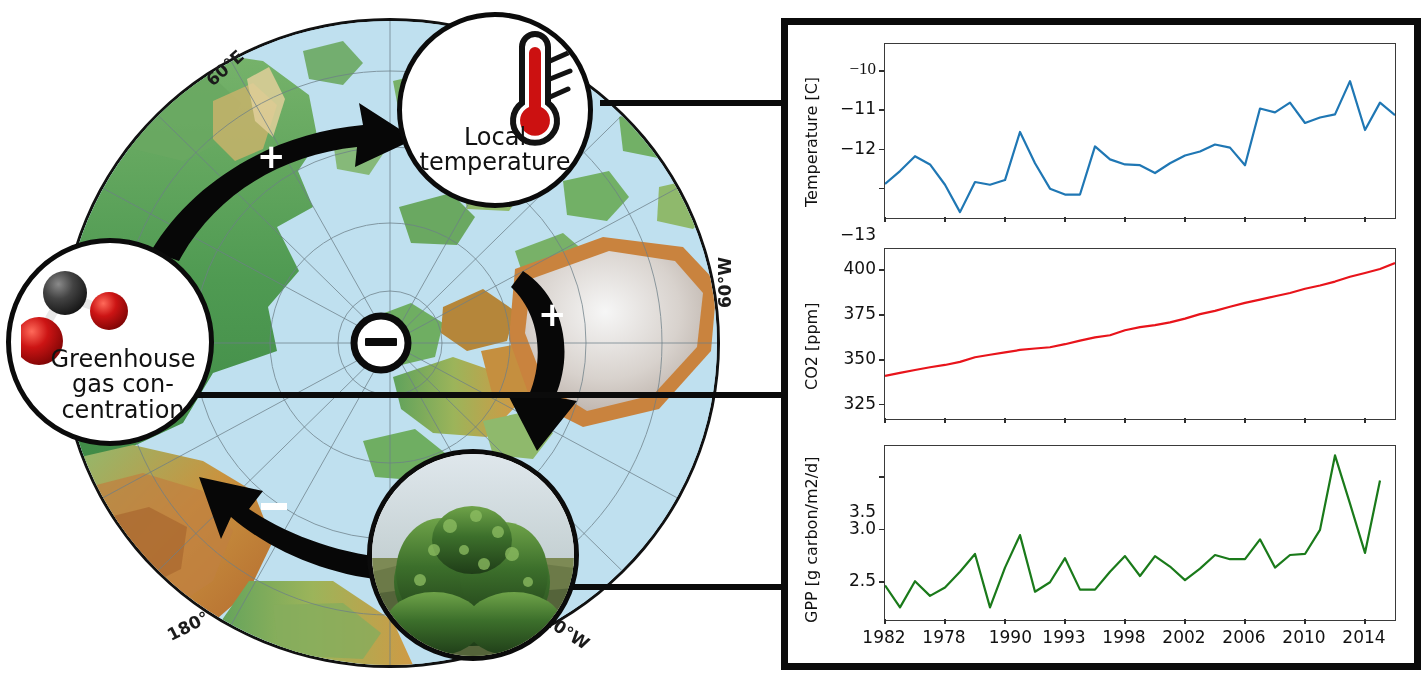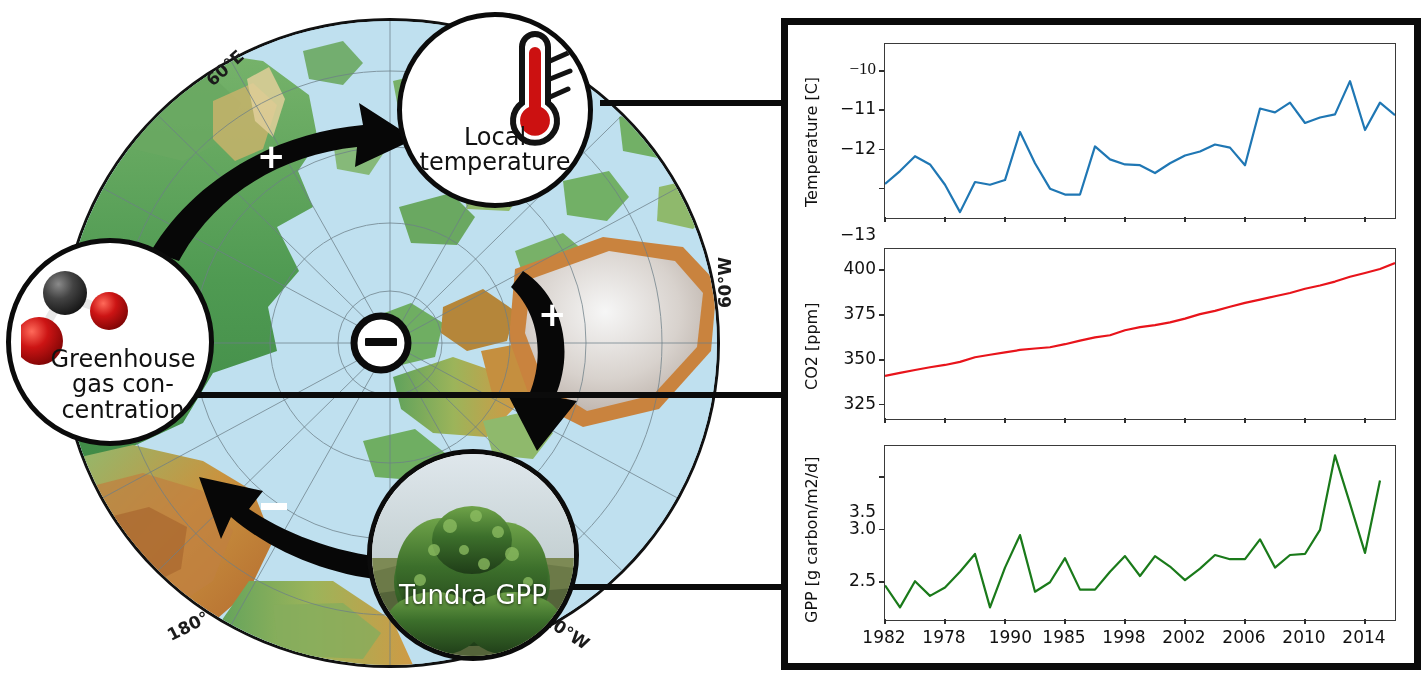--- a/index.html
+++ b/index.html
@@ -243,21 +243,20 @@
             <circle cx="104" cy="62" r="6"></circle>
           <circle cx="126" cy="78" r="6"></circle>
             <circle cx="62" cy="96" r="6"></circle>
           <circle cx="140" cy="100" r="7"></circle>
             <circle cx="92" cy="96" r="5"></circle>
           <circle cx="112" cy="110" r="6"></circle>
             <circle cx="48" cy="126" r="6"></circle>
           <circle cx="156" cy="128" r="5"></circle>
         </g>
       </svg>
-      <div class="bubble-label" style="left:0;top:128px;color:#ffffff;font-size:26px;text-shadow:0 1px 3px rgba(0,0,0,.7);">Tundra GPP</div>
     </div>
   </div>
 
   <div id="charts-panel">
 
     <div class="chart-block" style="top:10px;width:626px;height:198px;">
       <div class="axis-title" style="left:14px;top:172px;transform:rotate(-90deg);">Temperature [C]</div>
       <div class="plot-frame" id="tempframe" style="left:96px;top:8px;width:512px;height:176px;">
         <svg id="tempsvg" width="100%" height="100%" preserveAspectRatio="none">
             <path d="M 0.00 139.98 L 15.00 127.08 L 30.00 112.22 L 45.00 120.43 L 60.00 140.76 L 75.00 168.13 L 90.00 138.03 L 105.00 140.76 L 120.00 136.07 L 135.00 87.98 L 150.00 119.26 L 165.00 144.67 L 180.00 150.54 L 195.00 150.54 L 210.00 102.44 L 225.00 115.35 L 240.00 120.43 L 255.00 121.21 L 270.00 129.03 L 285.00 119.26 L 300.00 111.44 L 315.00 107.53 L 330.00 100.49 L 345.00 103.62 L 360.00 121.21 L 375.00 64.52 L 390.00 68.43 L 405.00 58.65 L 420.00 78.98 L 435.00 73.51 L 450.00 70.38 L 465.00 37.15 L 480.00 86.02 L 495.00 58.65 L 510.00 71.16" fill="none" stroke="#1f77b4" stroke-width="2.2" stroke-linejoin="round"></path>
@@ -332,21 +331,21 @@
           <div class="tickmark" style="left: 91px; top: 144.265px; width: 5px; height: 1.6px;"></div>
         </div>
       <div id="gpp-xticks">
           <div class="tickmark" style="left: 96px; top: 182px; width: 1.6px; height: 5px;"></div>
           <div class="xtick" style="left: 68px; top: 190px; width: 56px;">1982</div>
           <div class="tickmark" style="left: 156px; top: 182px; width: 1.6px; height: 5px;"></div>
           <div class="xtick" style="left: 128px; top: 190px; width: 56px;">1978</div>
           <div class="tickmark" style="left: 216px; top: 182px; width: 1.6px; height: 5px;"></div>
           <div class="xtick" style="left: 188px; top: 190px; width: 56px; text-align: right;">1990</div>
           <div class="tickmark" style="left: 276px; top: 182px; width: 1.6px; height: 5px;"></div>
-          <div class="xtick" style="left: 248px; top: 190px; width: 56px;">1985</div>
+          <div class="xtick" style="left: 248px; top: 190px; width: 56px;">1993</div>
           <div class="tickmark" style="left: 336px; top: 182px; width: 1.6px; height: 5px;"></div>
           <div class="xtick" style="left: 308px; top: 190px; width: 56px;">1998</div>
           <div class="tickmark" style="left: 396px; top: 182px; width: 1.6px; height: 5px;"></div>
           <div class="xtick" style="left: 368px; top: 190px; width: 56px;">2002</div>
           <div class="tickmark" style="left: 456px; top: 182px; width: 1.6px; height: 5px;"></div>
           <div class="xtick" style="left: 428px; top: 190px; width: 56px;">2006</div>
           <div class="tickmark" style="left: 516px; top: 182px; width: 1.6px; height: 5px;"></div>
           <div class="xtick" style="left: 488px; top: 190px; width: 56px;">2010</div>
           <div class="tickmark" style="left: 576px; top: 182px; width: 1.6px; height: 5px;"></div>
           <div class="xtick" style="left: 548px; top: 190px; width: 56px;">2014</div>

